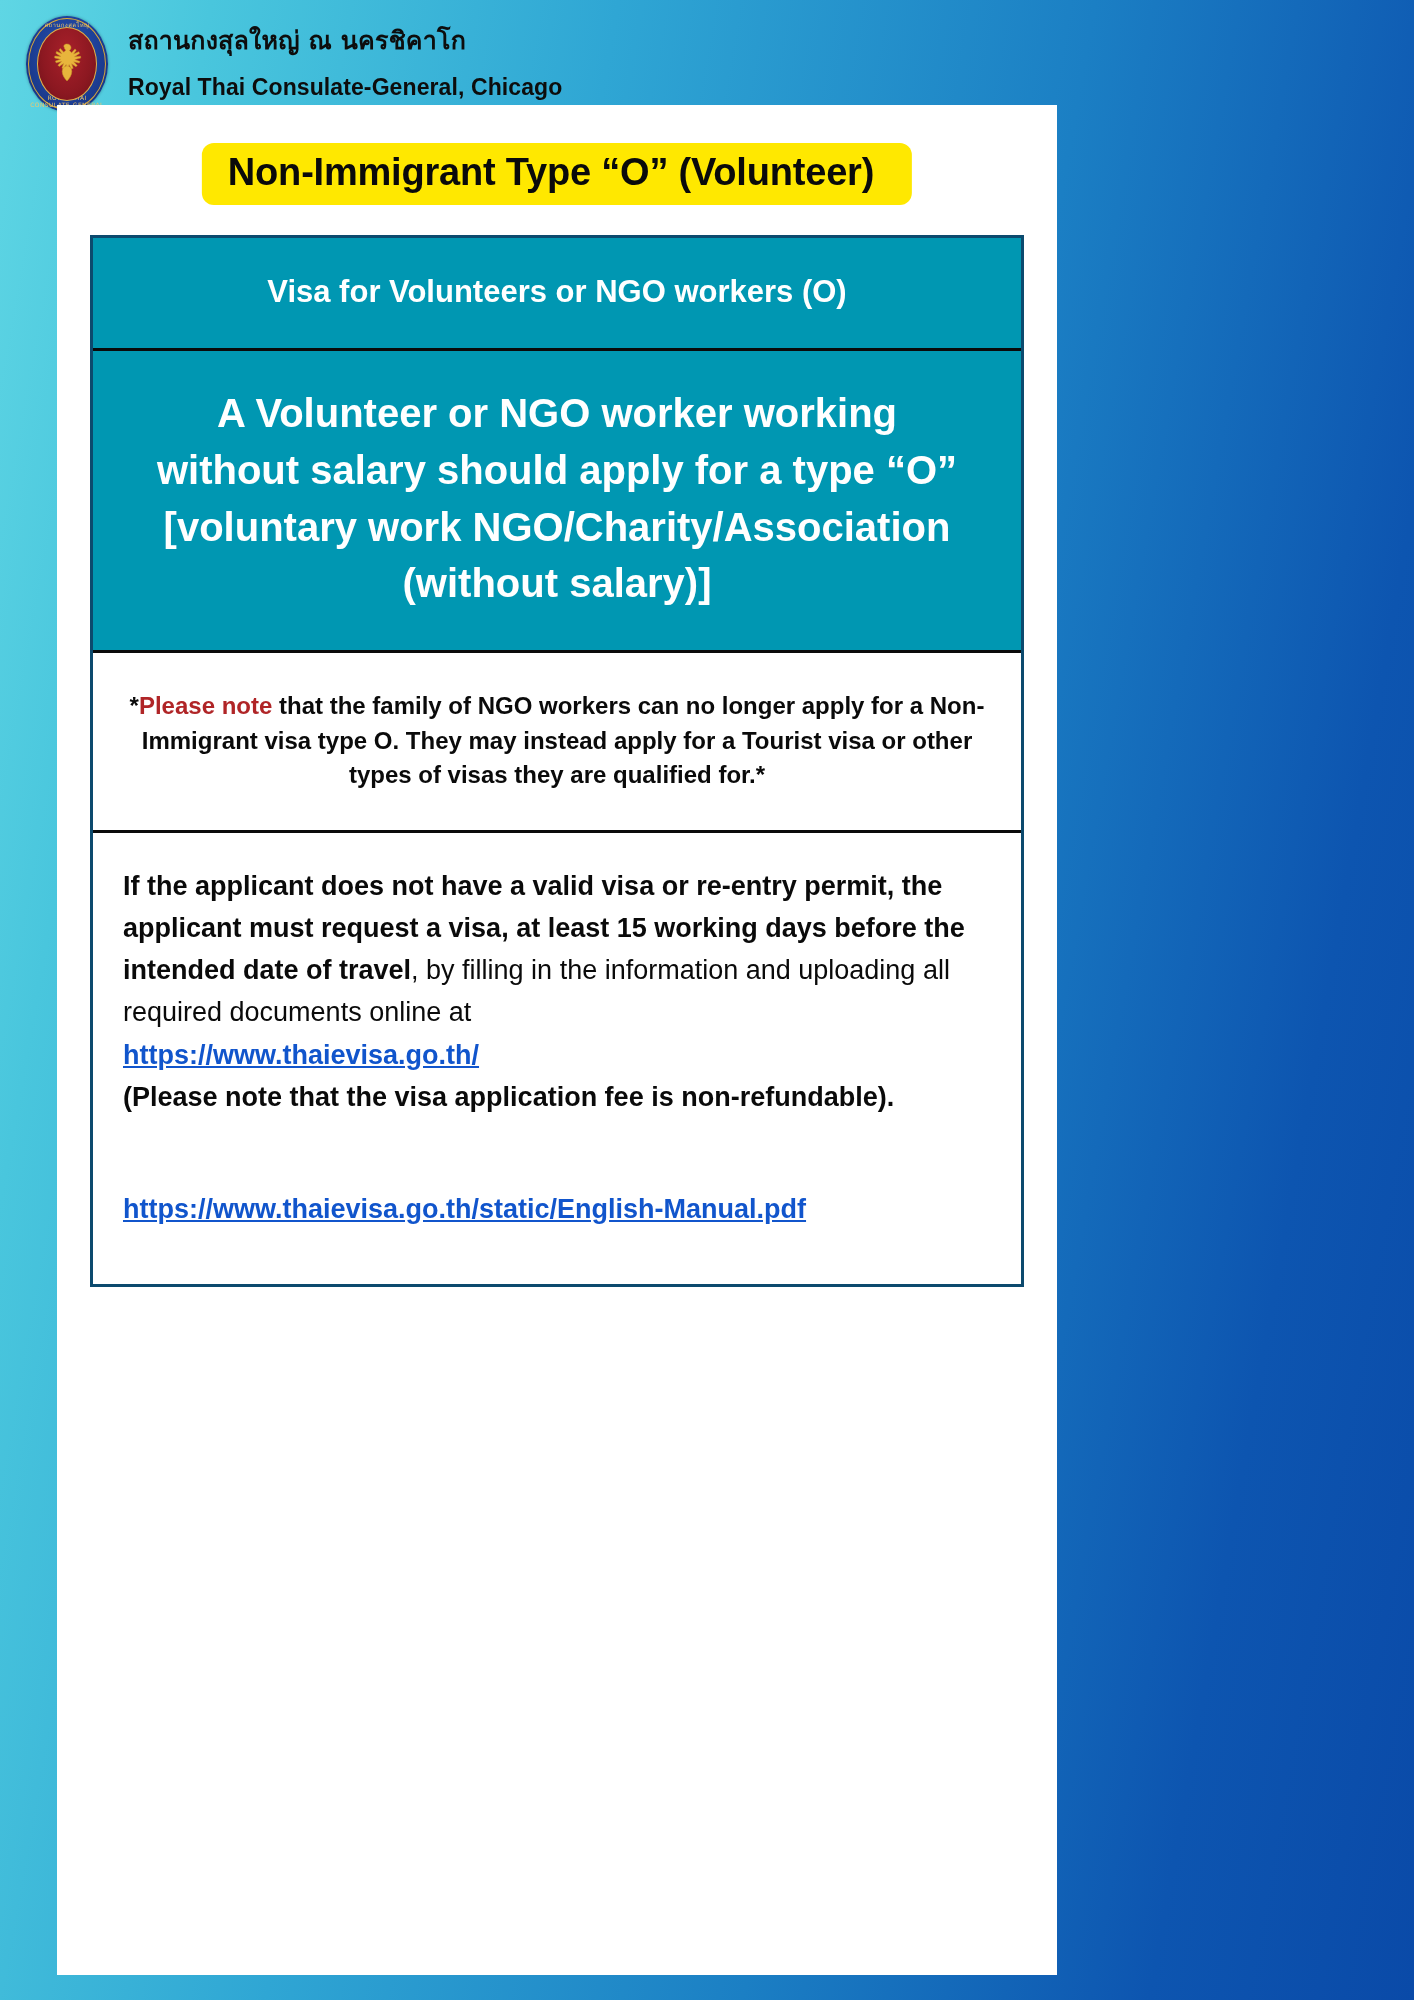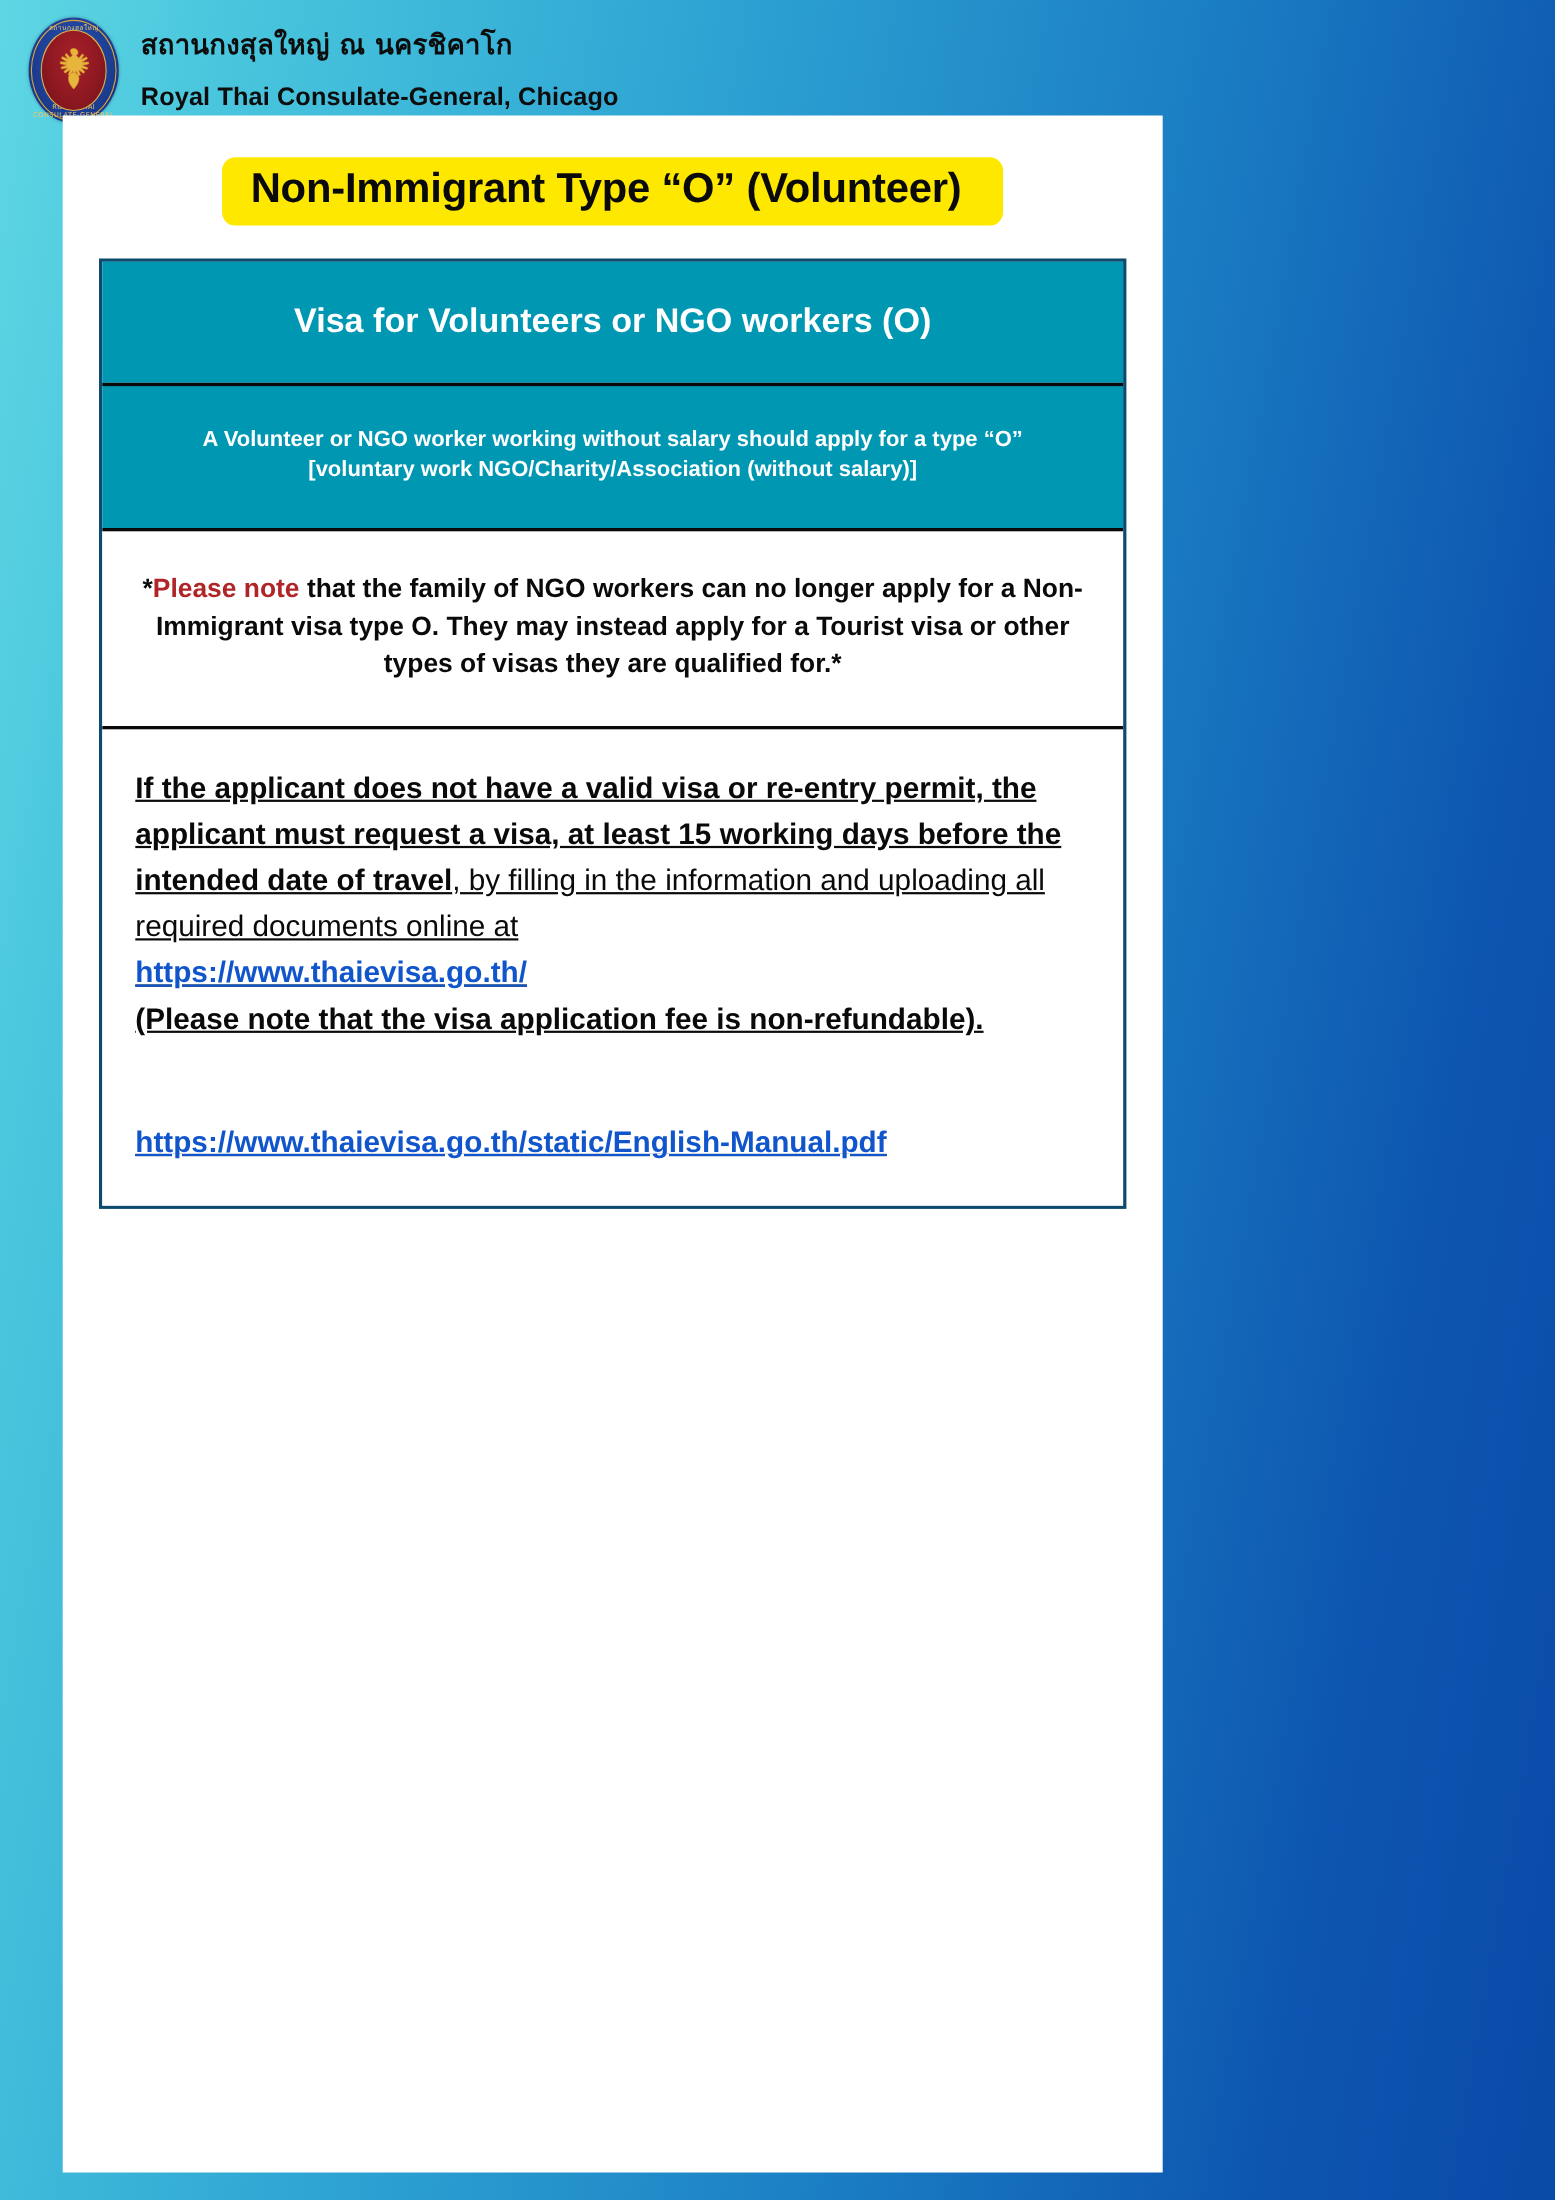--- a/index.html
+++ b/index.html
@@ -148,44 +148,43 @@
     color: #ffffff;
     text-align: center;
   }
   .row-teal.head {
     padding: 36px 20px 38px 20px;
     font-size: 31px;
     font-weight: 700;
   }
   .row-teal.body {
     padding: 34px 48px 38px 48px;
-    font-size: 20px;
+    font-size: 40px;
     font-weight: 700;
     line-height: 1.42;
   }
   .row-note {
     background: #ffffff;
     color: #0a0a0a;
     text-align: center;
     padding: 36px 24px 38px 24px;
     font-size: 24px;
     font-weight: 700;
     line-height: 1.43;
   }
   .red {
     color: #b02527;
   }
   .row-info {
     background: #ffffff;
     color: #0a0a0a;
     text-align: left;
-    padding: 32px 30px 36px 30px;
+    padding: 32px 30px 54px 30px;
     font-size: 27px;
     line-height: 1.56;
-    text-decoration: underline;
   }
   .row-info p {
     margin: 0;
   }
   .row-info .spacer {
     height: 28px;
   }
   .row-info b { font-weight: 700; }
   .link {
     color: #1155cc;

